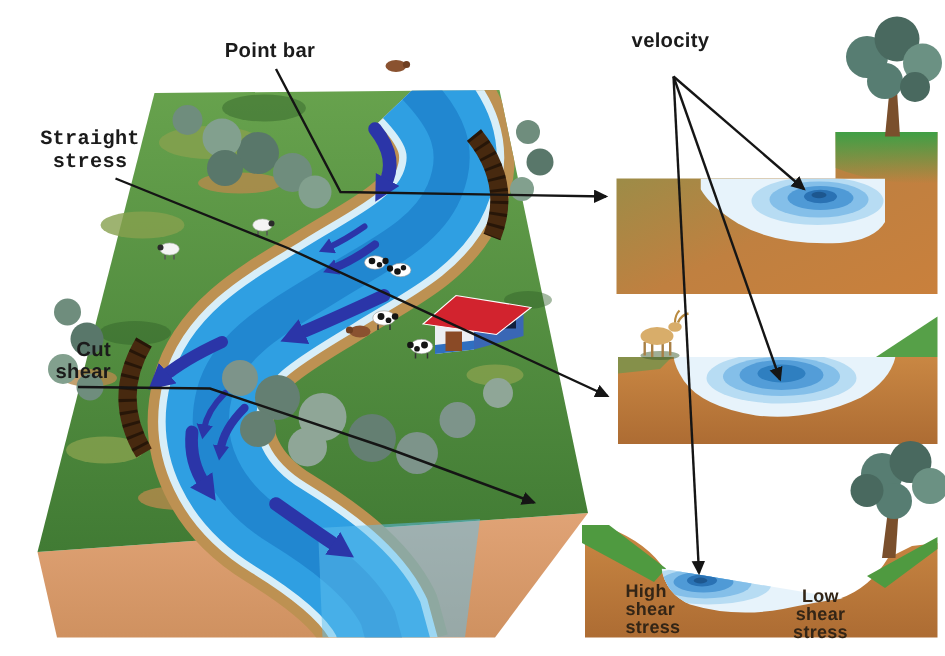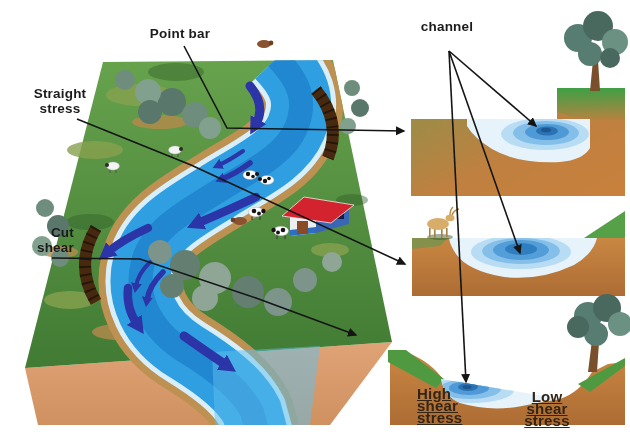--- a/index.html
+++ b/index.html
@@ -2,21 +2,21 @@
 <html><head>
 <meta charset="utf-8">
 <style>
   html,body{margin:0;padding:0;background:#fff;}
   #stage{position:relative;width:630px;height:437px;background:#ffffff;overflow:hidden;
          font-family:"Liberation Sans",sans-serif;padding-left:28px;}
   #art{position:absolute;left:0;top:0;}
   .lbl{position:absolute;font-weight:bold;color:#1b1b1b;text-align:center;
        font-size:13.5px;line-height:15px;letter-spacing:.2px;}
   .lbl .ln{display:block;}
-  .shear{font-size:15px;line-height:12px;color:#332516;text-decoration:underline;}
+  .shear{font-size:12px;line-height:12px;color:#332516;}
   .left{text-align:left;}
 </style>
 </head>
 <body>
 
 <div id="stage">
 
 <svg id="art" width="630" height="437" viewBox="0 0 630 437">
   <defs>
     <linearGradient id="grass" x1="0" y1="0" x2="0" y2="1">
@@ -284,32 +284,32 @@
     <path d="M449,51 L536,126" marker-end="url(#mBlk)"></path>
     <path d="M449,51 L520,253" marker-end="url(#mBlk)"></path>
     <path d="M449,51 L466,382" marker-end="url(#mBlk)"></path>
   </g>
 </svg>
 
 <div class="lbl" style="left:130px;top:26px;width:100px;">
   <span class="ln">Point bar</span>
 </div>
 
-<div class="lbl" style="left:18px;top:86px;width:84px;">
+<div class="lbl" style="left:18px;top:86px;width:84px;font-family:Liberation Mono, monospace;">
   <span class="ln">Straight</span>
   <span class="ln">stress</span>
 </div>
 
 <div class="lbl" style="left:10px;top:225px;width:64px;text-align:right;">
   <span class="ln">Cut</span>
   <span class="ln">shear</span>
 </div>
 
 <div class="lbl" style="left:391px;top:19px;width:112px;">
-  <span class="ln">channel</span>
+  <span class="ln">velocity</span>
 </div>
 
 <div class="lbl shear left" style="left:417px;top:388px;width:62px;">
   <span class="ln">High</span>
   <span class="ln">shear</span>
   <span class="ln">stress</span>
 </div>
 
 <div class="lbl shear" style="left:512px;top:391px;width:70px;">
   <span class="ln">Low</span>

